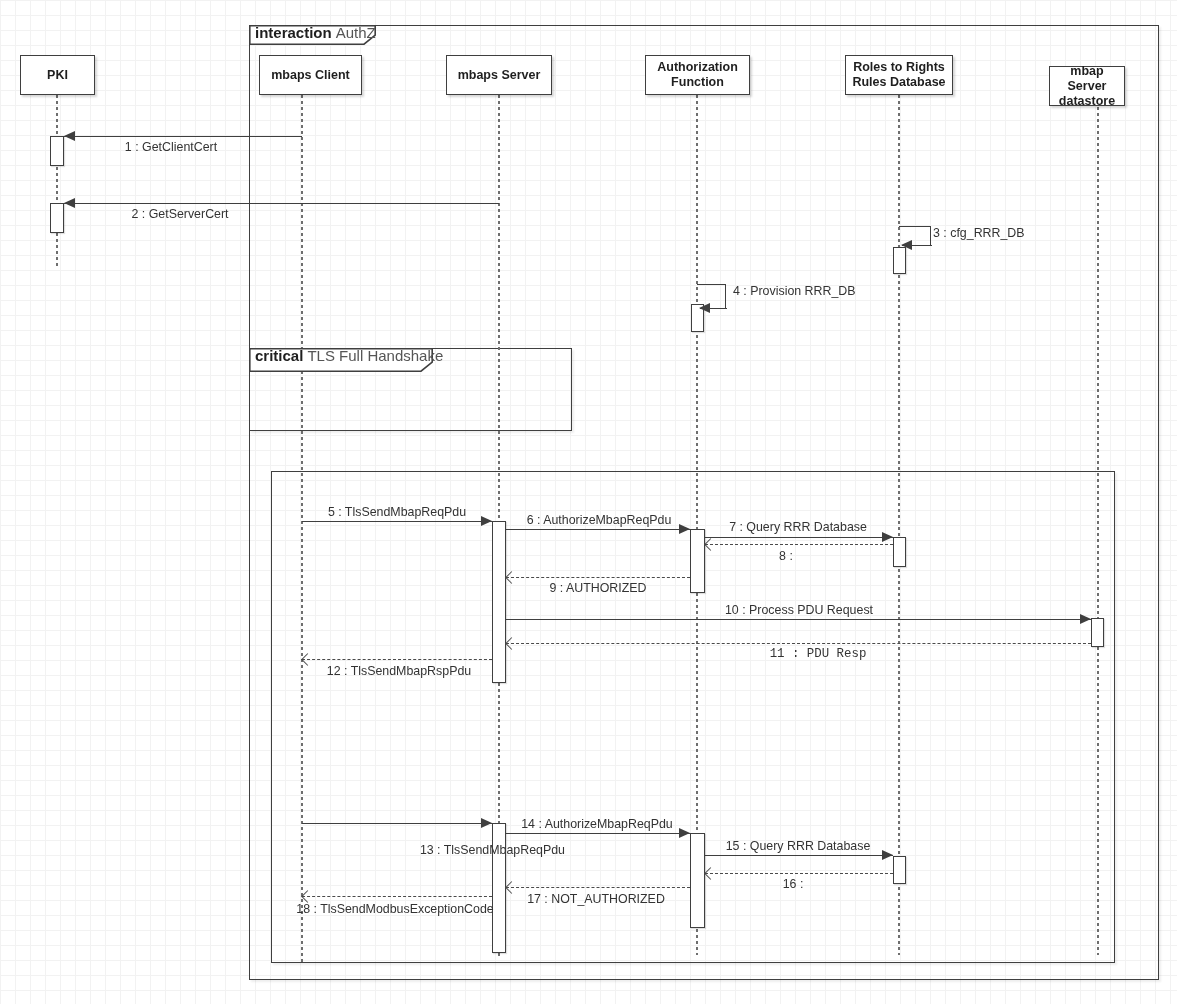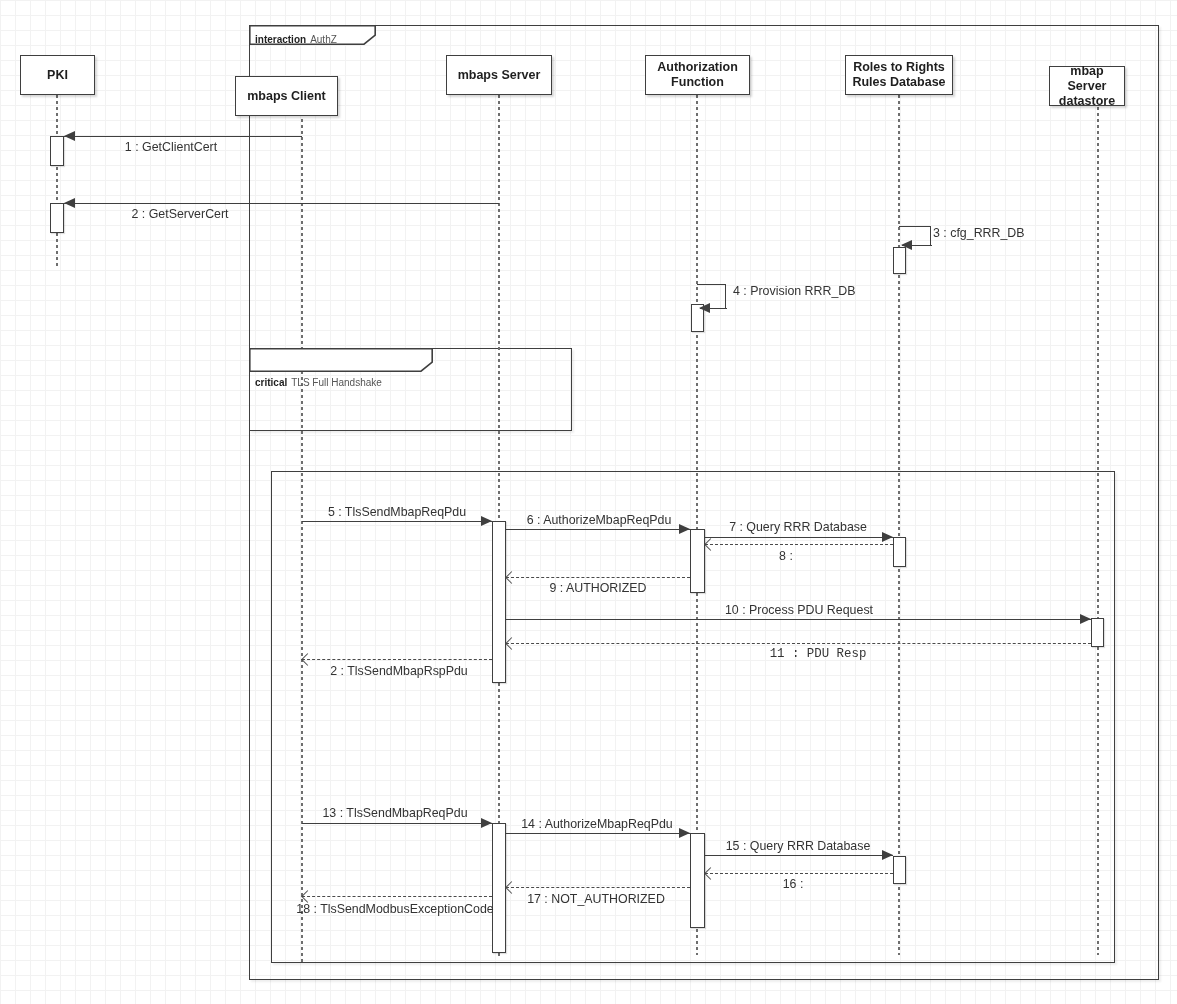--- a/index.html
+++ b/index.html
@@ -18,23 +18,23 @@
   .abs{position:absolute;}
   .frame{
     border:1.6px solid #3f3f3f;
     box-shadow:2px 2px 2px rgba(0,0,0,0.07);
     background:transparent;
   }
   .pent{position:absolute;}
   .pent svg{display:block;}
   .pent .ptext{
     position:absolute;left:0;top:0;right:10px;bottom:0;
-    display:flex;align-items:flex-end;
+    display:flex;align-items:flex-start;
     padding-left:6px;white-space:nowrap;
-    font-size:10px;line-height:1;
+    font-size:15px;line-height:1;
   }
   .kw{font-weight:bold;color:#1f1f1f;}
   .tt{color:#555555;margin-left:4px;}
   .head{
     background:#ffffff;
     border:1.6px solid #3f3f3f;
     box-shadow:2px 2px 2px rgba(0,0,0,0.16);
     display:flex;align-items:center;justify-content:center;
     text-align:center;
     font-weight:bold;font-size:12.5px;line-height:1.2;
@@ -88,21 +88,21 @@
     <div class="abs pent" style="left: 249px; top: 348px; width: 184px; height: 40px;">
       <svg width="184" height="24" xmlns="http://www.w3.org/2000/svg">
         <path d="M0.8,0.8 H183.2 V14 L172,23.2 H0.8 Z" fill="#ffffff" stroke="#3f3f3f" stroke-width="1.6"></path>
       </svg>
       <div class="ptext">
         <span class="kw">critical</span>
         <span class="tt">TLS Full Handshake</span>
       </div>
     </div>
     <div class="abs head" style="left: 20px; top: 55px; width: 75px; height: 40px;">PKI</div>
-    <div class="abs head" style="left: 235px; top: 55px; width: 103px; height: 40px; margin-top: 21px;">mbaps Client</div>
+    <div class="abs head" style="left: 259px; top: 55px; width: 103px; height: 40px;">mbaps Client</div>
     <div class="abs head" style="left: 446px; top: 55px; width: 106px; height: 40px;">mbaps Server</div>
     <div class="abs head" style="left: 645px; top: 55px; width: 105px; height: 40px;">Authorization
 Function</div>
     <div class="abs head" style="left: 845px; top: 55px; width: 108px; height: 40px;">Roles to Rights
 Rules Database</div>
     <div class="abs head" style="left: 1049px; top: 66px; width: 76px; height: 40px;">mbap Server
 datastore</div>
     <div class="abs act" style="left: 50px; top: 136px; width: 14px; height: 30px;"></div>
     <div class="abs act" style="left: 50px; top: 203px; width: 14px; height: 30px;"></div>
     <div class="abs act" style="left: 893px; top: 247px; width: 13px; height: 27px;"></div>
@@ -155,26 +155,26 @@
       <div class="abs mlabel centered" style="left: 629px; top: 604px;">10 : Process PDU Request</div>
     </div>
     <div class="abs" style="left: 0px; top: 0px;">
       <div class="abs mline-dashed" style="left: 506px; top: 643px; width: 585px;"></div>
       <div class="abs ah-open-l" style="left: 507px; top: 639.4px;"></div>
       <div class="abs mlabel centered" style="left: 648px; top: 648px; font-family: Liberation Mono, monospace;">11 : PDU Resp</div>
     </div>
     <div class="abs" style="left: 0px; top: 0px;">
       <div class="abs mline-dashed" style="left: 302px; top: 659px; width: 190px;"></div>
       <div class="abs ah-open-l" style="left: 303px; top: 655.4px;"></div>
-      <div class="abs mlabel centered" style="left: 229px; top: 665px;">2 : TlsSendMbapRspPdu</div>
+      <div class="abs mlabel centered" style="left: 229px; top: 665px;">12 : TlsSendMbapRspPdu</div>
     </div>
     <div class="abs" style="left: 0px; top: 0px;">
       <div class="abs mline-solid" style="left: 302px; top: 823px; width: 190px;"></div>
       <div class="abs ah-fill-r" style="left: 481px; top: 818.4px;"></div>
-      <div class="abs mlabel centered" style="left: 225px; top: 807px;">13 : TlsSendMbapReqPdu</div>
+      <div class="abs mlabel centered" style="left: 225px; top: 844px; text-align: right;">13 : TlsSendMbapReqPdu</div>
     </div>
     <div class="abs" style="left: 0px; top: 0px;">
       <div class="abs mline-solid" style="left: 506px; top: 833px; width: 184px;"></div>
       <div class="abs ah-fill-r" style="left: 679px; top: 828.4px;"></div>
       <div class="abs mlabel centered" style="left: 427px; top: 818px;">14 : AuthorizeMbapReqPdu</div>
     </div>
     <div class="abs" style="left: 0px; top: 0px;">
       <div class="abs mline-solid" style="left: 705px; top: 855px; width: 188px;"></div>
       <div class="abs ah-fill-r" style="left: 882px; top: 850.4px;"></div>
       <div class="abs mlabel centered" style="left: 628px; top: 840px;">15 : Query RRR Database</div>

